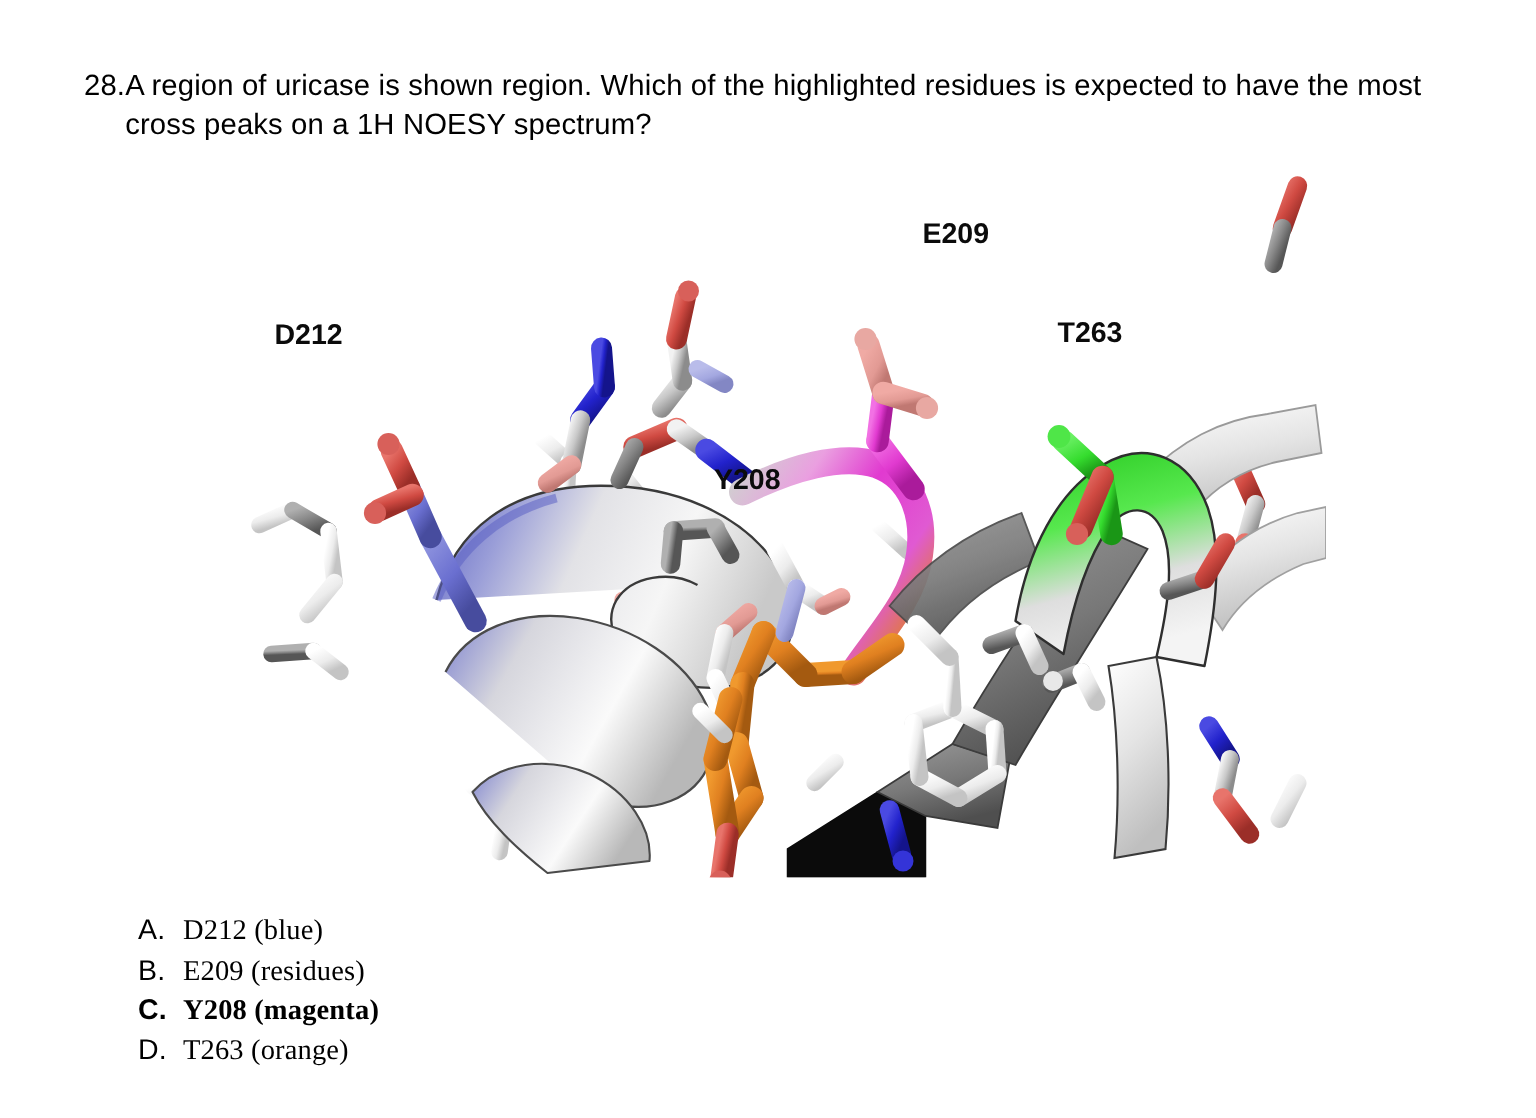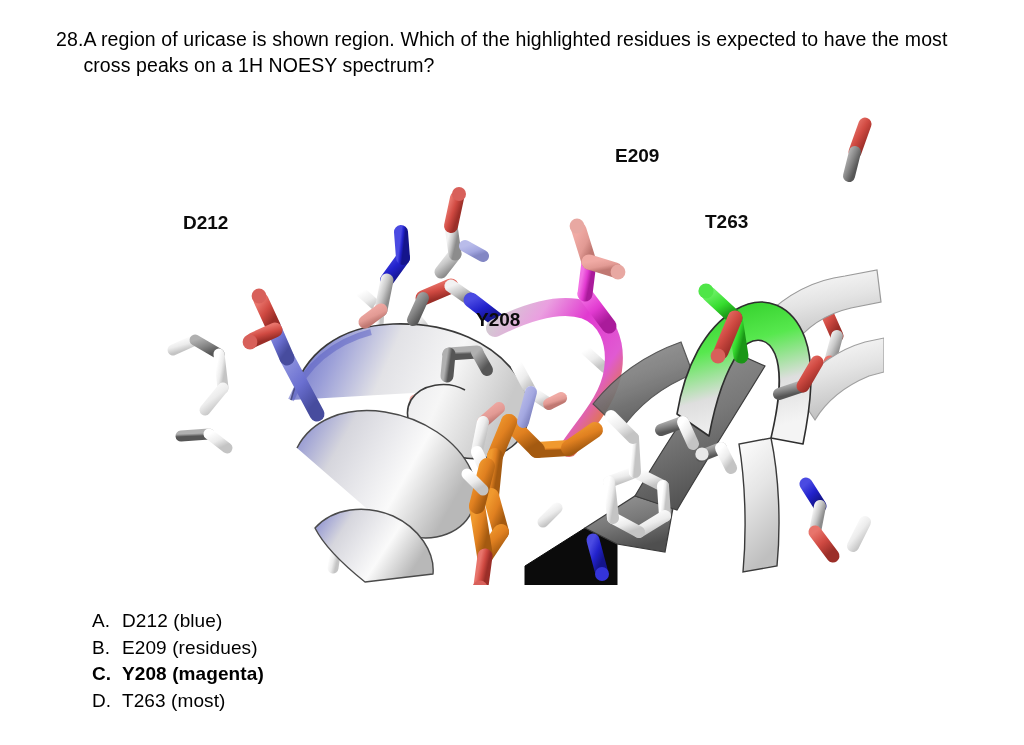--- a/index.html
+++ b/index.html
@@ -22,20 +22,21 @@
     left: 56px;
     top: 26px;
     width: 940px;
   }
   #question-line {
     display: flex;
     align-items: flex-start;
     font-size: 19.5px;
     line-height: 26px;
     letter-spacing: 0.1px;
+    margin-top: 18px;
   }
 
   
   #figure-panel {
     position: absolute;
     left: 165px;
     top: 104px;
     width: 719px;
     height: 481px;
     background: #ffffff;
@@ -68,20 +69,21 @@
     letter-spacing: 0.1px;
   }
   .answer-row.correct {
     font-weight: bold;
   }
   .answer-key {
     flex: 0 0 30px;
   }
   .answer-text {
     flex: 1 1 auto;
+    font-family: Liberation Serif, serif;
   }
 </style>
 </head>
 <body>
 
 <div id="question-block">
   <div id="question-line">
     <span>28.</span>
     <span>A region of uricase is shown region. Which of the highlighted residues is expected to have the most cross peaks on a 1H NOESY spectrum?</span>
   </div>
@@ -369,15 +371,15 @@
   <div class="answer-row">
     <span class="answer-key">B.</span>
     <span class="answer-text">E209 (residues)</span>
   </div>
   <div class="answer-row correct">
     <span class="answer-key">C.</span>
     <span class="answer-text">Y208 (magenta)</span>
   </div>
   <div class="answer-row">
     <span class="answer-key">D.</span>
-    <span class="answer-text">T263 (most)</span>
+    <span class="answer-text">T263 (orange)</span>
   </div>
 </div>
 
 </body></html>

